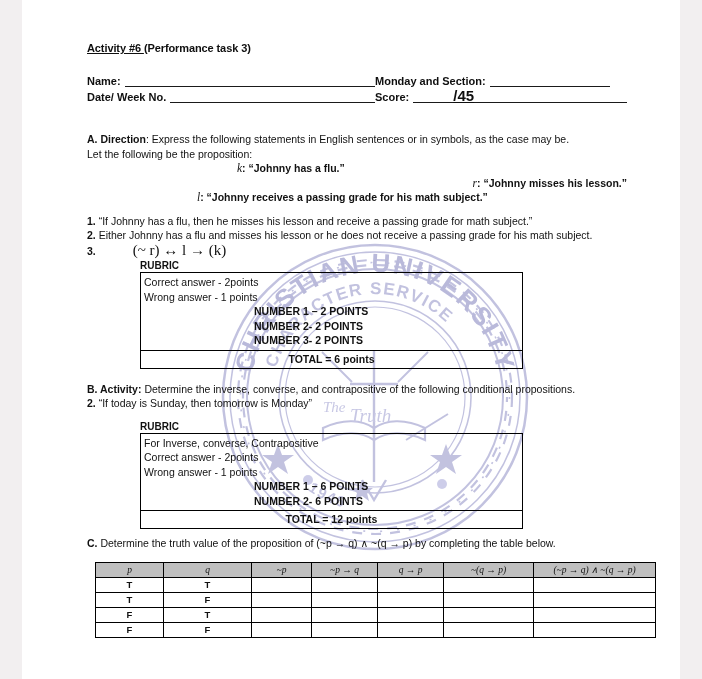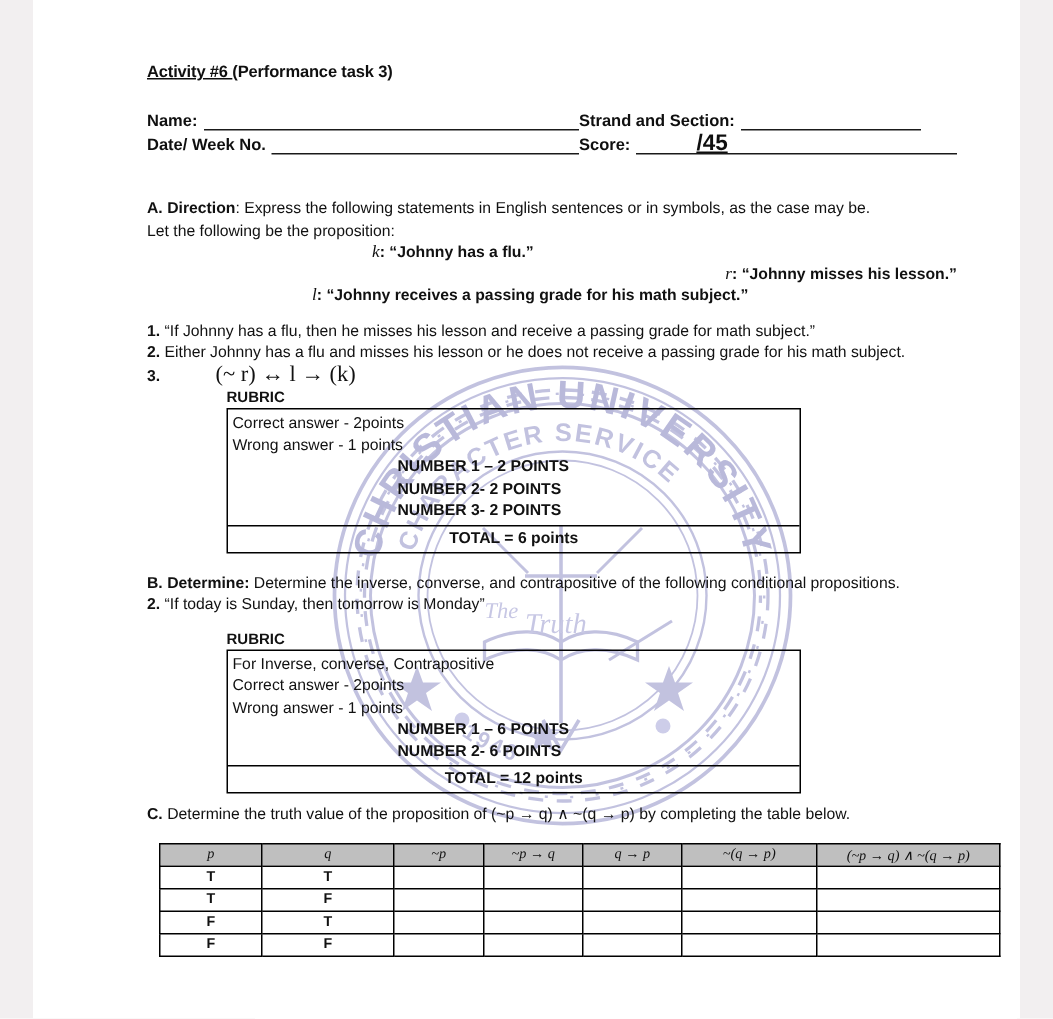--- a/index.html
+++ b/index.html
@@ -18,21 +18,21 @@
     position: absolute;
     left: 22px;
     top: 0;
     width: 658px;
     height: 679px;
     background: #ffffff;
     overflow: hidden;
   }
   .content {
     position: absolute;
-    left: 76px;
+    left: 65px;
     top: 42px;
     width: 540px;
     z-index: 3;
   }
 
   
   .watermark {
     position: absolute;
     left: 188px;
     top: 232px;
@@ -285,21 +285,21 @@
   <div class="content">
 
     <div class="title-line"><span class="uline">Activity #6 </span><span class="normal">(Performance task 3)</span></div>
 
     <div class="idrow">
       <div class="idcol-left">
         <span class="idlabel">Name:</span>
         <span class="ruleline"></span>
       </div>
       <div class="idcol-right">
-        <span class="idlabel">Strand and Section:</span>
+        <span class="idlabel">Monday and Section:</span>
         <span class="rule-short"></span>
       </div>
     </div>
 
     <div class="idrow">
       <div class="idcol-left">
         <span class="idlabel">Date/ Week No.</span>
         <span class="ruleline"></span>
       </div>
       <div class="idcol-right">
@@ -334,21 +334,21 @@
           <div class="rline indent">NUMBER 1 – 2 POINTS</div>
           <div class="rline indent">NUMBER 2- 2 POINTS</div>
           <div class="rline indent">NUMBER 3- 2 POINTS</div>
         </div>
         <div class="rubric-total">TOTAL = 6 points</div>
       </div>
     </div>
 
     <div class="sec-gap-b"></div>
 
-    <div class="para"><b>B. Determine:</b><span>  Determine the inverse, converse, and contrapositive of the following conditional propositions.</span></div>
+    <div class="para"><b>B. Activity:</b><span>  Determine the inverse, converse, and contrapositive of the following conditional propositions.</span></div>
     <div class="numitem"><span class="n">2.</span> <span> “If today is Sunday, then tomorrow is Monday”</span></div>
 
     <div class="rubric-wrap" style="margin-top:10px;">
       <div class="rubric-label">RUBRIC</div>
       <div class="rubric-box">
         <div class="rubric-body">
           <div class="rline">For Inverse, converse, Contrapositive</div>
           <div class="rline">Correct answer - 2points</div>
           <div class="rline">Wrong answer - 1 points</div>
           <div class="rline indent">NUMBER 1 – 6 POINTS</div>

